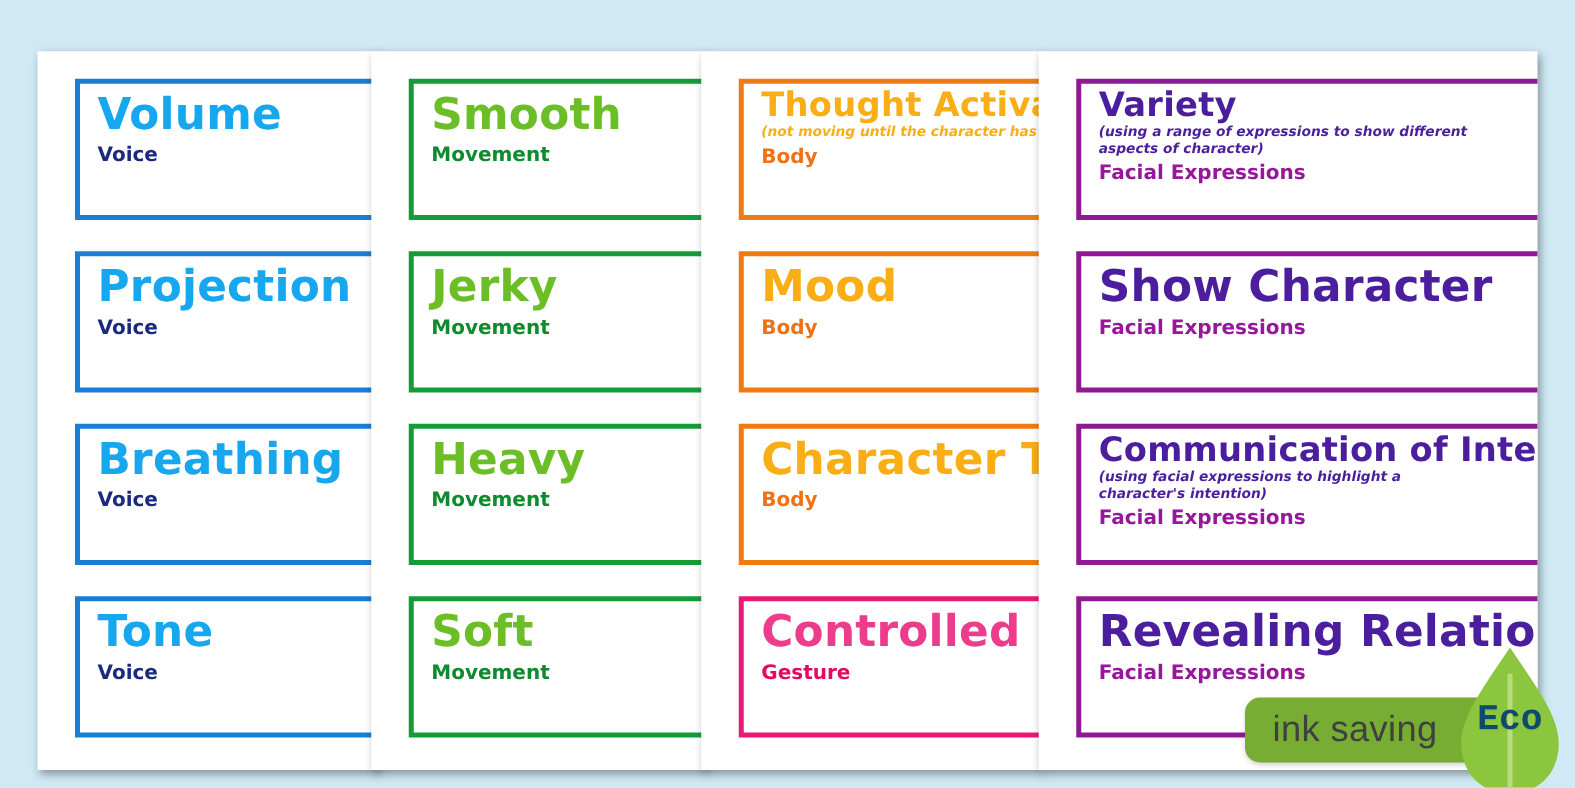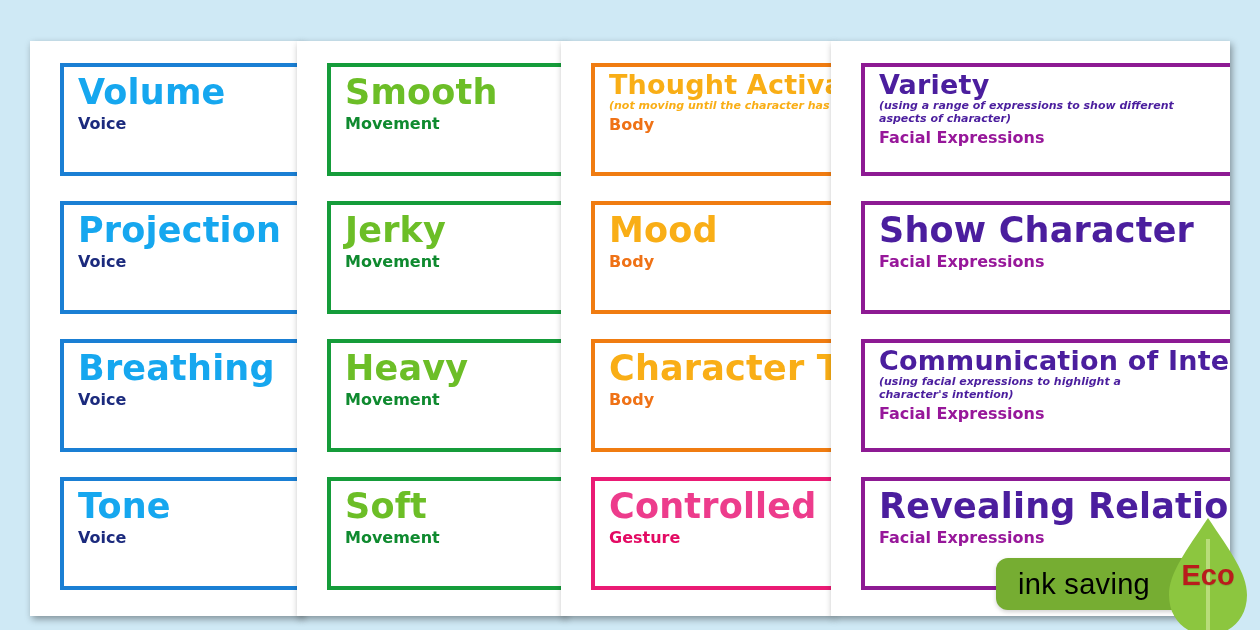--- a/index.html
+++ b/index.html
@@ -109,40 +109,40 @@
   .eco-pill{
     background:#76ad32;
     border-radius:12px;
     height:52px;
     display:flex;align-items:center;
     padding:0 72px 0 22px;
     margin-right:-60px;
     box-shadow:0 2px 4px rgba(0,0,0,.18);
   }
   .eco-pill .eco-text{
-    color:#000000;
+    color:#404040;
     font-size:29px;
     font-weight:400;
     letter-spacing:.3px;
     font-family:"Liberation Sans",sans-serif;
   }
   .eco-leaf{
     position:relative;
     width:104px;height:132px;
     margin-left:-6px;
     margin-bottom:6px;
     display:flex;align-items:center;justify-content:center;
   }
   .eco-leaf svg{position:absolute;left:0;top:0;}
   .eco-leaf .eco-label{
     position:relative;
-    color:#b91c1c;
+    color:#0c4a6e;
     font-size:29px;
     font-weight:700;
-    font-family:Liberation Sans, sans-serif;
+    font-family:Liberation Mono, monospace;
     top:-6px;
     text-shadow:0 1px 1px rgba(0,0,0,.12);
   }
 </style>
 </head>
 <body style="background: rgb(207, 233, 245);">
 
 <div class="stage">
 
   <div class="sheet sheet-1">

